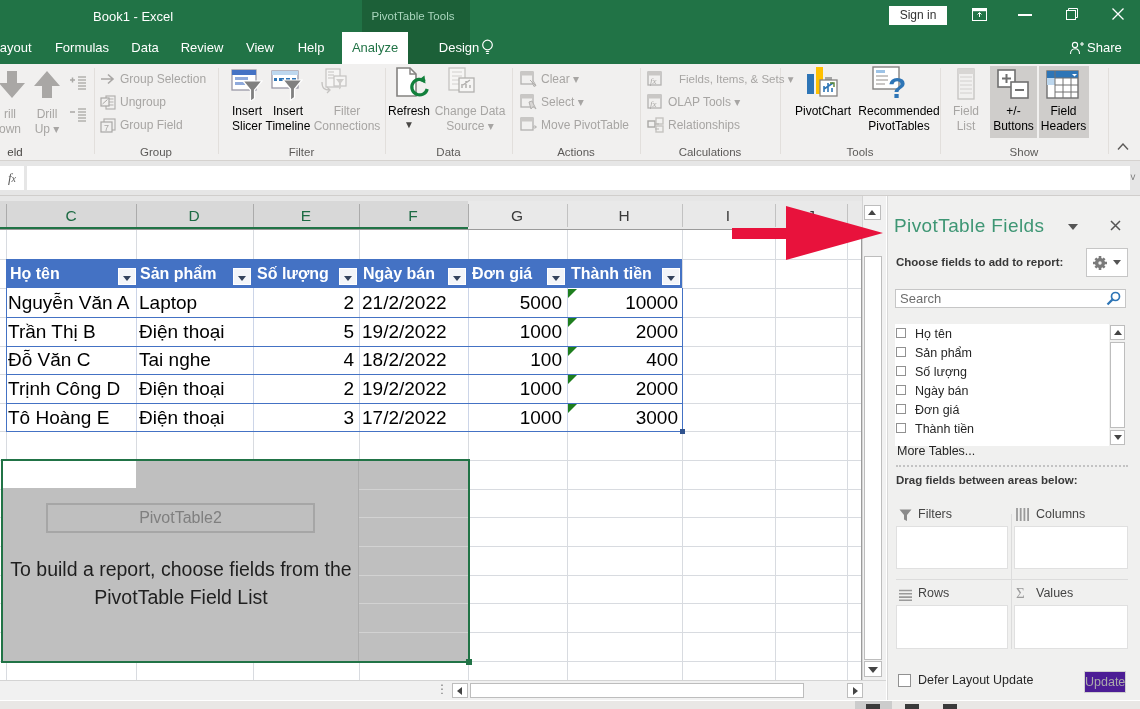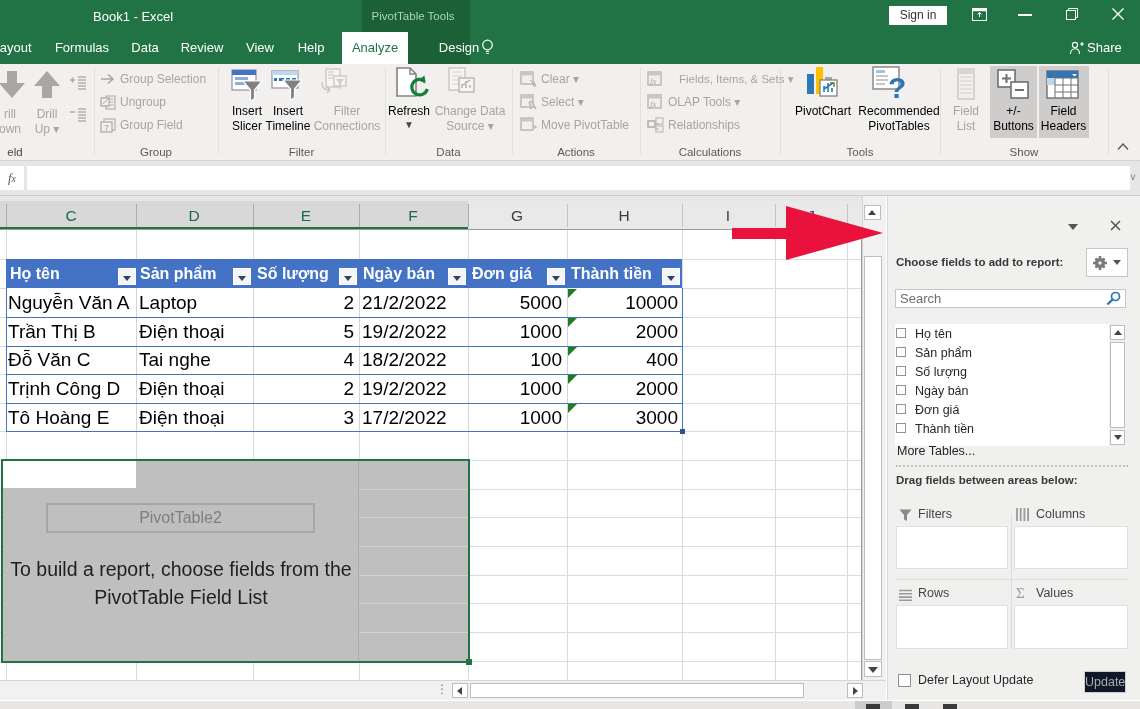--- a/index.html
+++ b/index.html
@@ -401,20 +401,21 @@
   <div class="sbar-btn" style="left:847px;top:683px;width:16px;height:15px;"></div>
   <div class="arr" style="left:853px;top:687px;border-top:4px solid transparent;border-bottom:4px solid transparent;border-left:5px solid #444;"></div>
 
   <div class="abs" style="left:0;top:700px;width:1140px;height:9px;background:#e9e7e5;border-top:1px solid #fff;box-sizing:border-box;"></div>
   <div class="abs" style="left:855px;top:701px;width:37px;height:8px;background:#cccccc;"></div>
   <div class="abs" style="left:866px;top:704px;width:14px;height:5px;background:#3a3a3a;"></div>
   <div class="abs" style="left:905px;top:704px;width:14px;height:5px;background:#3a3a3a;"></div>
   <div class="abs" style="left:943px;top:704px;width:14px;height:5px;background:#3a3a3a;"></div>
 
   <div class="abs" style="left:887px;top:196px;width:253px;height:504px;background:#f0f0ef;border-left:1px solid #d8d8d8;box-sizing:border-box;"></div>
+  <div class="abs" style="left:894px;top:215px;font-size:19px;letter-spacing:0.4px;color:#3e9674;">PivotTable Fields</div>
   <div class="arr" style="left:1068px;top:224px;border-left:5px solid transparent;border-right:5px solid transparent;border-top:6px solid #555;"></div>
   <svg class="abs" style="left:1110px;top:220px;" width="11" height="11" viewBox="0 0 11 11">
       <path d="M1 1 L10 10 M10 1 L1 10" stroke="#555" stroke-width="1.5"></path>
     </svg>
   <div class="pbold" style="left:896px;top:256px;">Choose fields to add to report:</div>
   <div class="abs" style="left:1086px;top:248px;width:42px;height:29px;background:#fff;border:1px solid #c6c6c6;box-sizing:border-box;"></div>
   <svg class="abs" style="left:1092px;top:255px;" width="16" height="16" viewBox="0 0 16 16">
       <g stroke="#7a7a7a">
         <circle cx="8" cy="8" r="4.6" fill="#7a7a7a"></circle>
         <g stroke-width="2.6">
@@ -477,18 +478,18 @@
       <path d="M0 1.5 h13 M0 4.8 h13 M0 8.1 h13 M0 11.4 h13" stroke="#9a9a9a" stroke-width="1.6"></path>
     </svg>
   <div class="ptxt" style="left:918px;top:586px;color:#444;">Rows</div>
   <div class="abs" style="left:1016px;top:585px;font-size:15px;color:#9a9a9a;font-family:'Liberation Serif',serif;">Σ</div>
   <div class="ptxt" style="left:1036px;top:586px;color:#444;">Values</div>
   <div class="abs" style="left:896px;top:605px;width:112px;height:44px;background:#fff;border:1px solid #e0e0e0;box-sizing:border-box;"></div>
   <div class="abs" style="left:1014px;top:605px;width:114px;height:44px;background:#fff;border:1px solid #e0e0e0;box-sizing:border-box;"></div>
 
   <div class="cbox" style="left:898px;top:674px;"></div>
   <div class="ptxt" style="left:918px;top:673px;text-align:right;">Defer Layout Update</div>
-  <div class="abs" style="left:1084px;top:671px;width:42px;height:22px;background:#0f172a;border:1px solid #cfcfcf;box-sizing:border-box;text-align:center;line-height:20px;font-size:12.5px;color:#ababab;">Update</div>
+  <div class="abs" style="left:1084px;top:671px;width:42px;height:22px;background:#4c1d95;border:1px solid #cfcfcf;box-sizing:border-box;text-align:center;line-height:20px;font-size:12.5px;color:#ababab;">Update</div>
 
   <svg class="abs" style="left:725px;top:200px;" width="165" height="65" viewBox="0 0 165 65">
       <polygon points="7,28 61,28 61,6 158,33 61,60 61,39 7,39" fill="#e8123c"></polygon>
     </svg>
 </div>
 
 </body></html>

